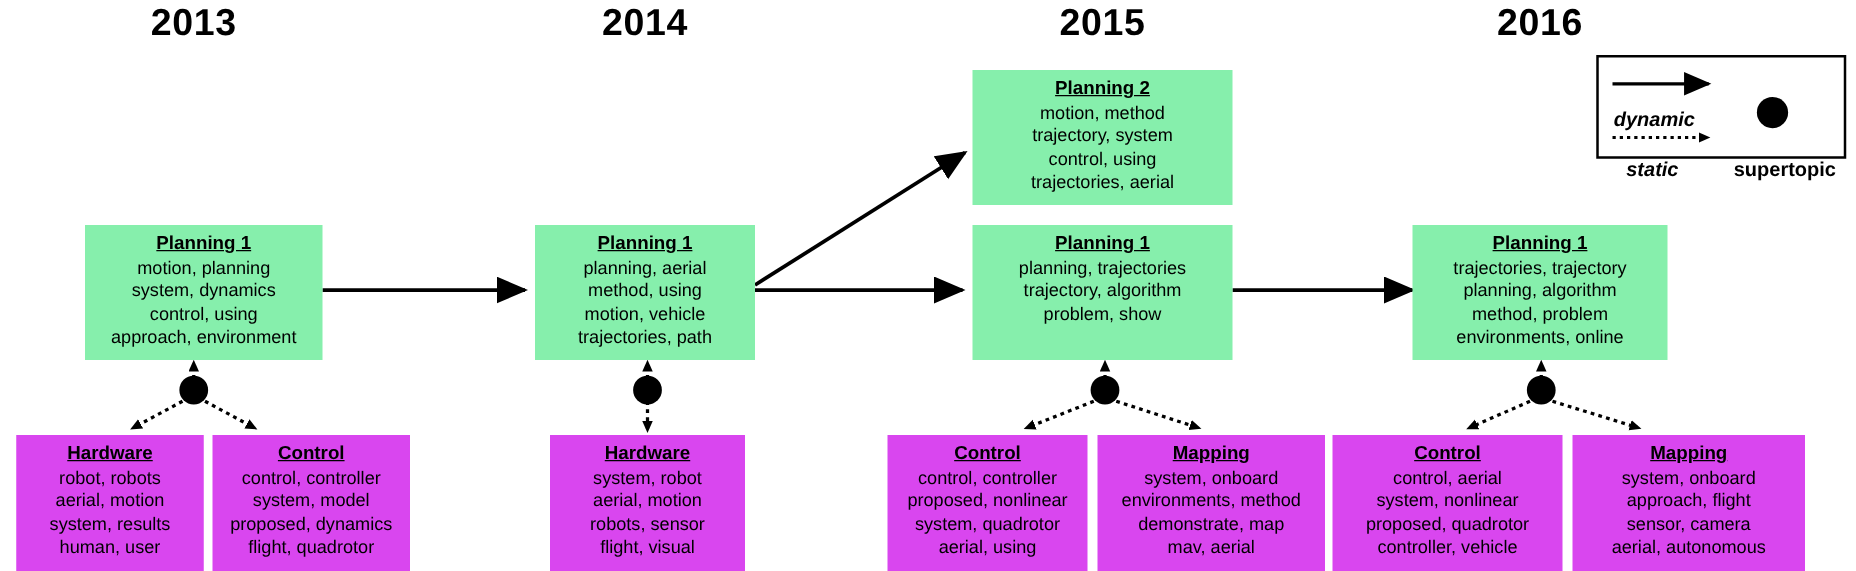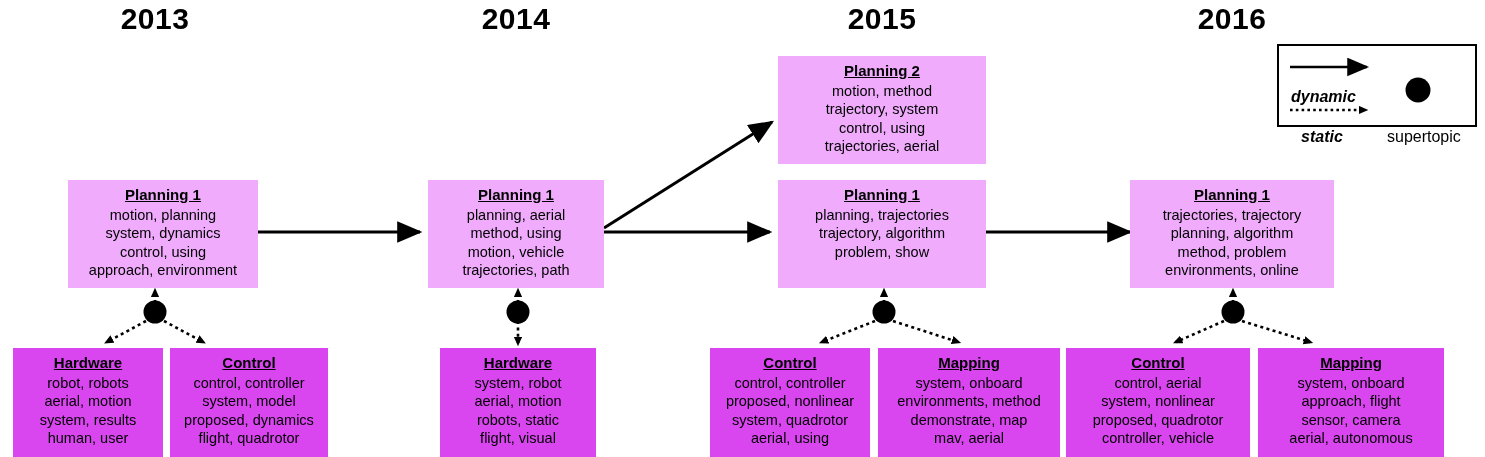--- a/index.html
+++ b/index.html
@@ -46,21 +46,21 @@
 
   
   .topic-box {
     position: absolute;
     box-sizing: border-box;
     text-align: center;
     padding: 6px 6px 7px 6px;
     line-height: 18.5px;
   }
   .topic-box.super {
-    background: #f0abfc;
+    background: #86efac;
   }
   .topic-box.sub {
     background: #d946ef;
   }
   .topic-title {
     display: block;
     font-size: 15px;
     font-weight: 700;
     text-decoration: underline;
     margin-bottom: 1px;
@@ -91,21 +91,21 @@
     position: absolute;
     font-size: 16px;
     white-space: nowrap;
   }
   .legend-text.ital {
     font-style: italic;
     font-weight: 700;
   }
   #legend-dynamic-label { left: 12px; top: 42px; }
   #legend-static-label  { left: 22px; top: 82px; }
-  #legend-super-label   { left: 108px; top: 82px; font-weight: 400; }
+  #legend-super-label   { left: 108px; top: 82px; font-weight: 700; }
 </style>
 </head>
 <body>
 
 <div id="stage">
 
   <svg id="connectors" viewBox="0 0 1485 457" width="1485" height="457">
     <defs>
       <marker id="arrowSolid" markerWidth="9" markerHeight="9" refX="7.6" refY="3.6" orient="auto" markerUnits="strokeWidth">
         <path d="M0,0 L8.4,3.6 L0,7.2 Z" fill="#000"></path>
@@ -184,21 +184,21 @@
       <span>motion, vehicle</span>
       <span>trajectories, path</span>
     </span>
   </div>
 
   <div class="topic-box sub" style="left:440px; top:348px; width:156px; height:109px;">
     <span class="topic-title">Hardware</span>
     <span class="topic-words">
       <span>system, robot</span>
       <span>aerial, motion</span>
-      <span>robots, static</span>
+      <span>robots, sensor</span>
       <span>flight, visual</span>
     </span>
   </div>
 
   <div class="topic-box super" style="left:778px; top:56px; width:208px; height:108px;">
     <span class="topic-title">Planning 2</span>
     <span class="topic-words">
       <span>motion, method</span>
       <span>trajectory, system</span>
       <span>control, using</span>

